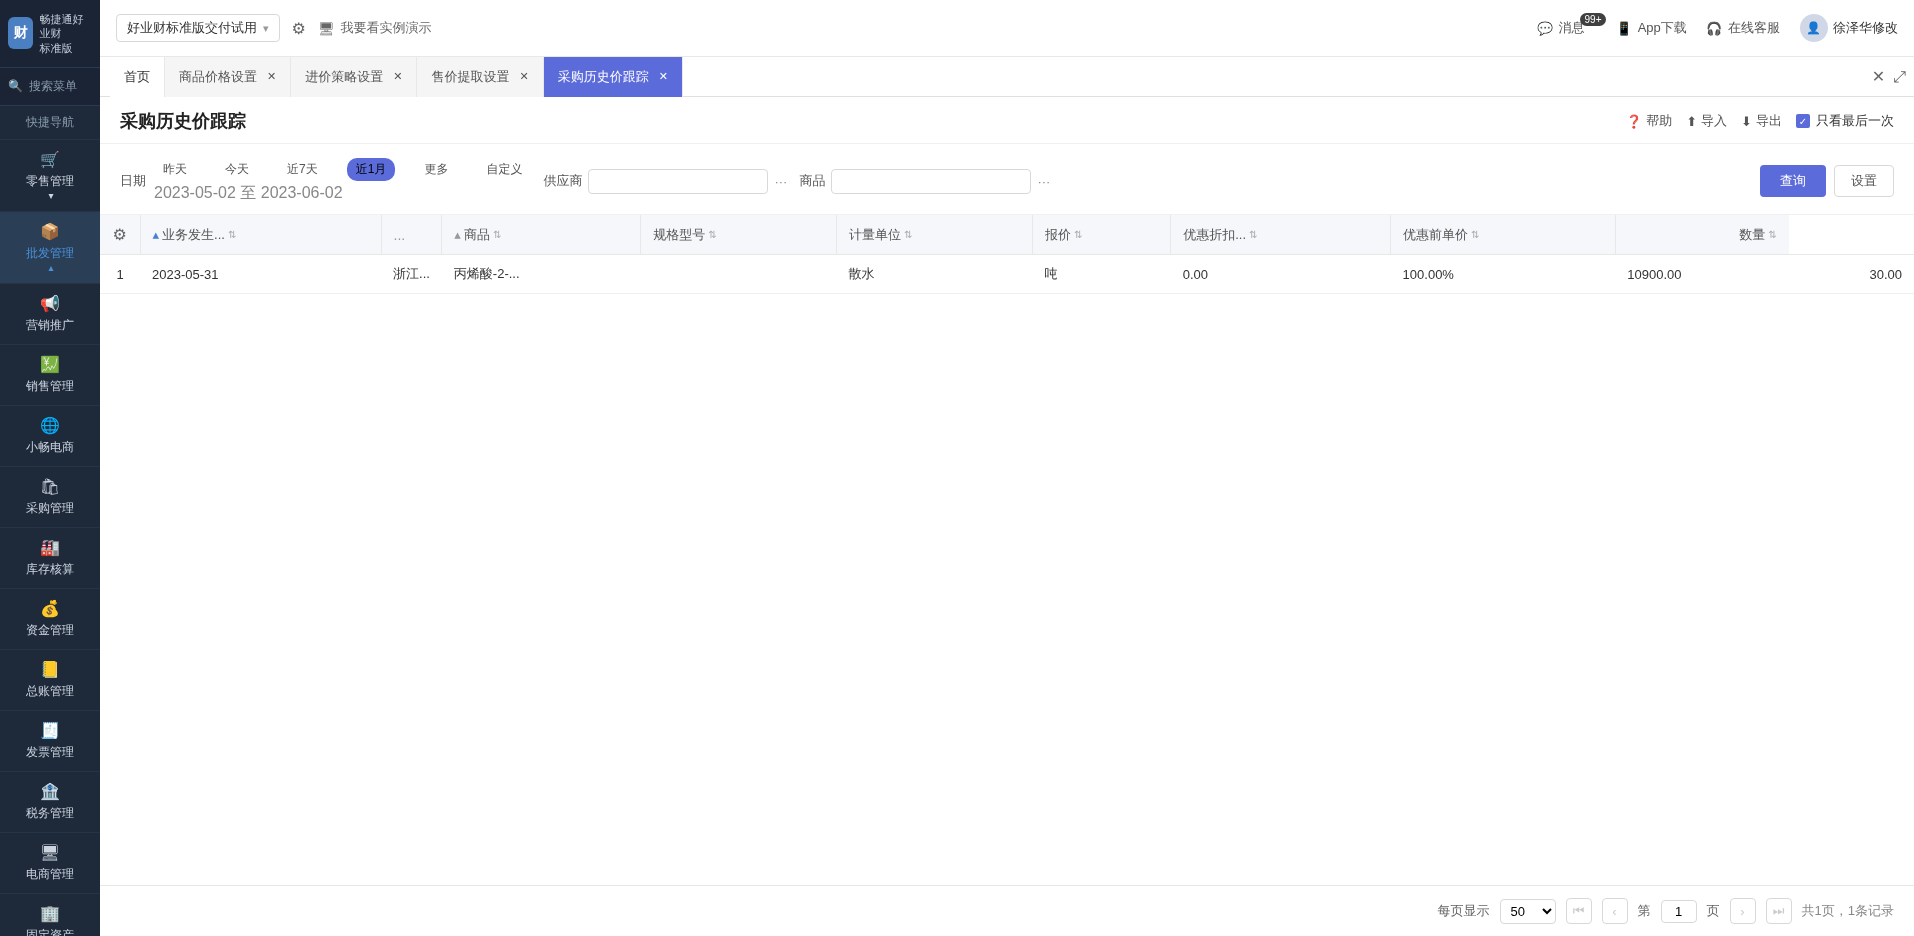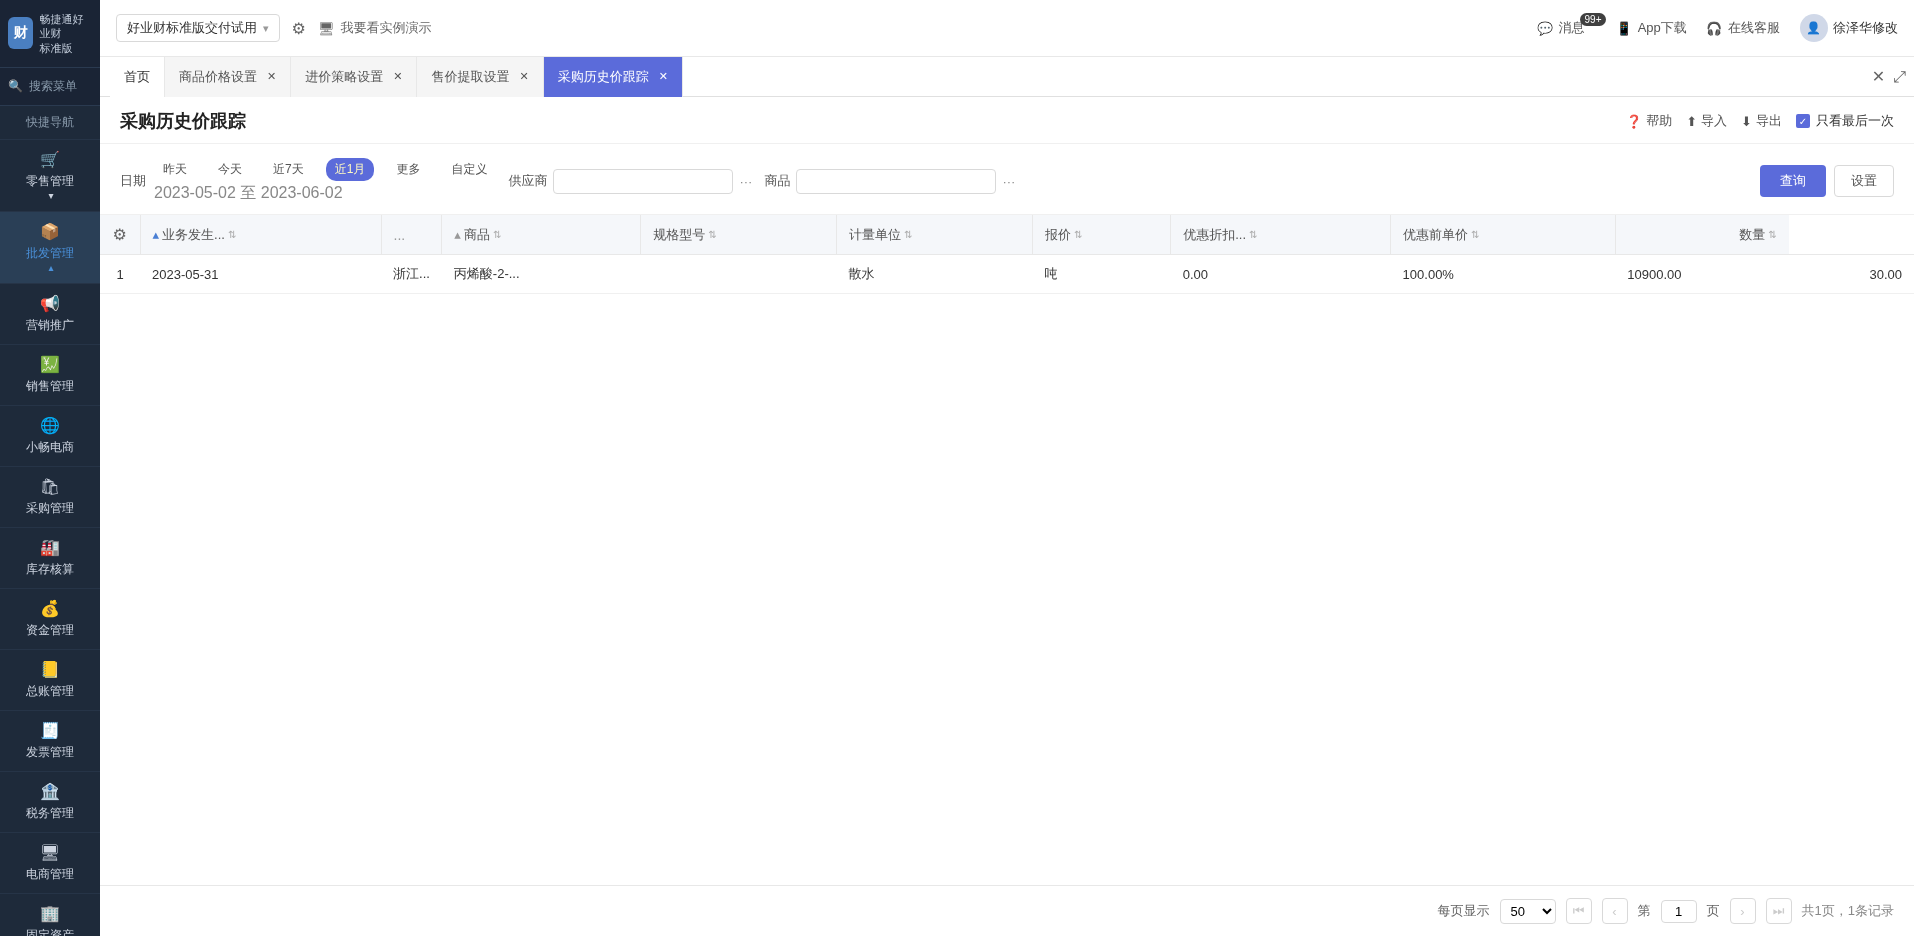--- a/index.html
+++ b/index.html
@@ -202,34 +202,34 @@
       align-items: center;
       border-bottom: 1px solid #f0f0f0;
     }
     .filter-group {
       display: flex;
       align-items: center;
       gap: 8px;
     }
     .filter-label { color: #555; font-size: 13px; }
     .filter-date-options {
-      display: flex; align-items: center; gap: 13px;
+      display: flex; align-items: center; gap: 20px;
     }
     .filter-date-btn {
       padding: 2px 8px;
       border-radius: 4px;
       font-size: 12px;
       cursor: pointer;
       border: 1px solid transparent;
       color: #555;
       background: none;
     }
     .filter-date-btn.active {
       background: #5b6bda;
-      color: #fef9c3;
+      color: #000000;
       border-radius: 10px;
     }
     .filter-date-range { font-size: 16px; color: #888; margin-top: 2px; }
     .filter-input {
       border: 1px solid #d9d9d9;
       border-radius: 4px;
       padding: 4px 8px;
       font-size: 13px;
       width: 200px;
       outline: none;

